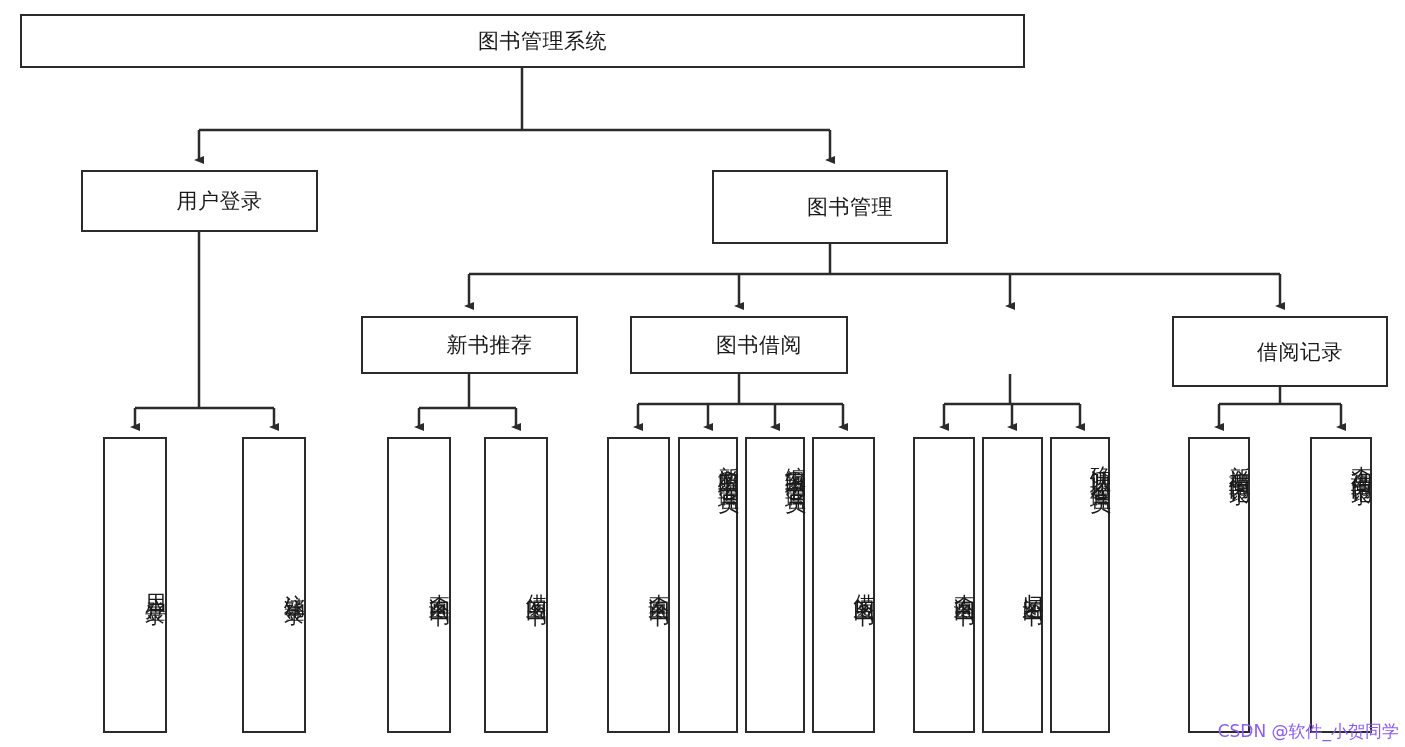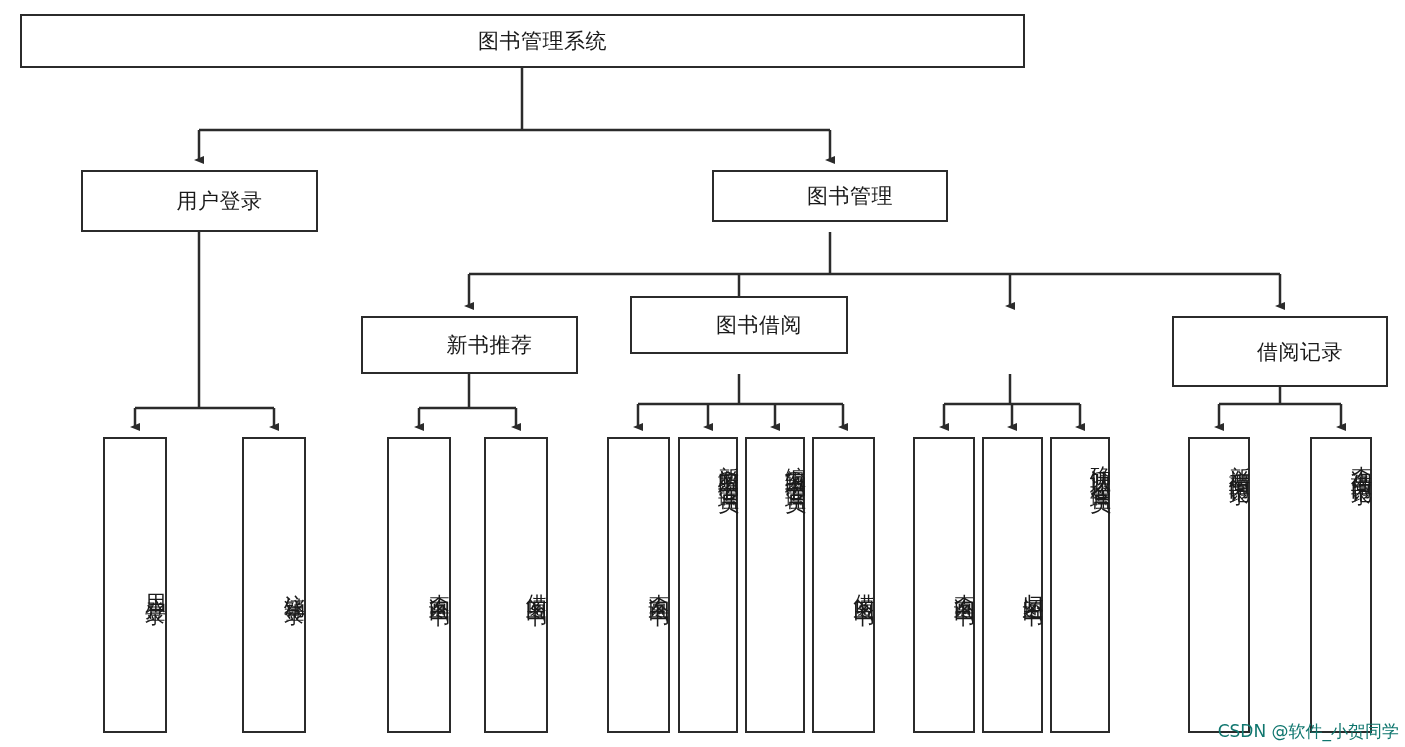--- a/index.html
+++ b/index.html
@@ -56,21 +56,21 @@
   }
   .v-node.vcenter {
     align-items: center;
     padding-top: 0;
   }
   .watermark {
     position: absolute;
     right: 6px;
     bottom: 4px;
     font-size: 17px;
-    color: #0f766e;
+    color: #8b5cf6;
     z-index: 5;
     white-space: nowrap;
   }
 </style>
 </head>
 <body>
 
 <div id="canvas">
 
   <svg id="connectors" viewBox="0 0 1405 747">
@@ -123,28 +123,28 @@
     </g>
   </svg>
 
   <div class="node h-node" id="node-root" style="left: 20px; top: 14px; width: 1005px; height: 54px;">
     <span>图书管理系统</span>
   </div>
 
   <div class="node h-node" id="node-l2-0" style="left: 81px; top: 170px; width: 237px; height: 62px;">
     <span>用户登录</span>
   </div>
-  <div class="node h-node" id="node-l2-1" style="left: 712px; top: 170px; width: 236px; height: 52px;">
+  <div class="node h-node" id="node-l2-1" style="left: 712px; top: 170px; width: 236px; height: 74px;">
     <span>图书管理</span>
   </div>
 
   <div class="node h-node" id="node-l3-0" style="left: 361px; top: 316px; width: 217px; height: 58px;">
     <span>新书推荐</span>
   </div>
-  <div class="node h-node" id="node-l3-1" style="left: 630px; top: 296px; width: 218px; height: 58px; font-family: Liberation Mono, monospace;">
+  <div class="node h-node" id="node-l3-1" style="left: 630px; top: 316px; width: 218px; height: 58px; font-family: Liberation Mono, monospace;">
     <span>图书借阅</span>
   </div>
   <div class="node h-node" id="node-l3-3" style="left: 1172px; top: 316px; width: 216px; height: 71px;">
     <span>借阅记录</span>
   </div>
 
   <div id="leaf-container">
       <div class="node v-node vcenter" style="left: 103px; top: 437px; width: 64px; height: 296px;">
         <span class="vtext">用户登录</span>
       </div>

